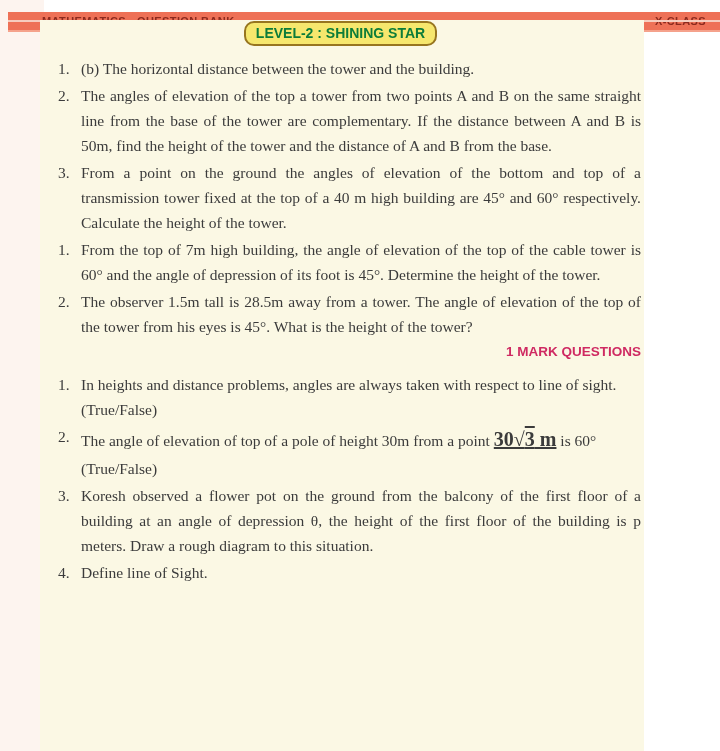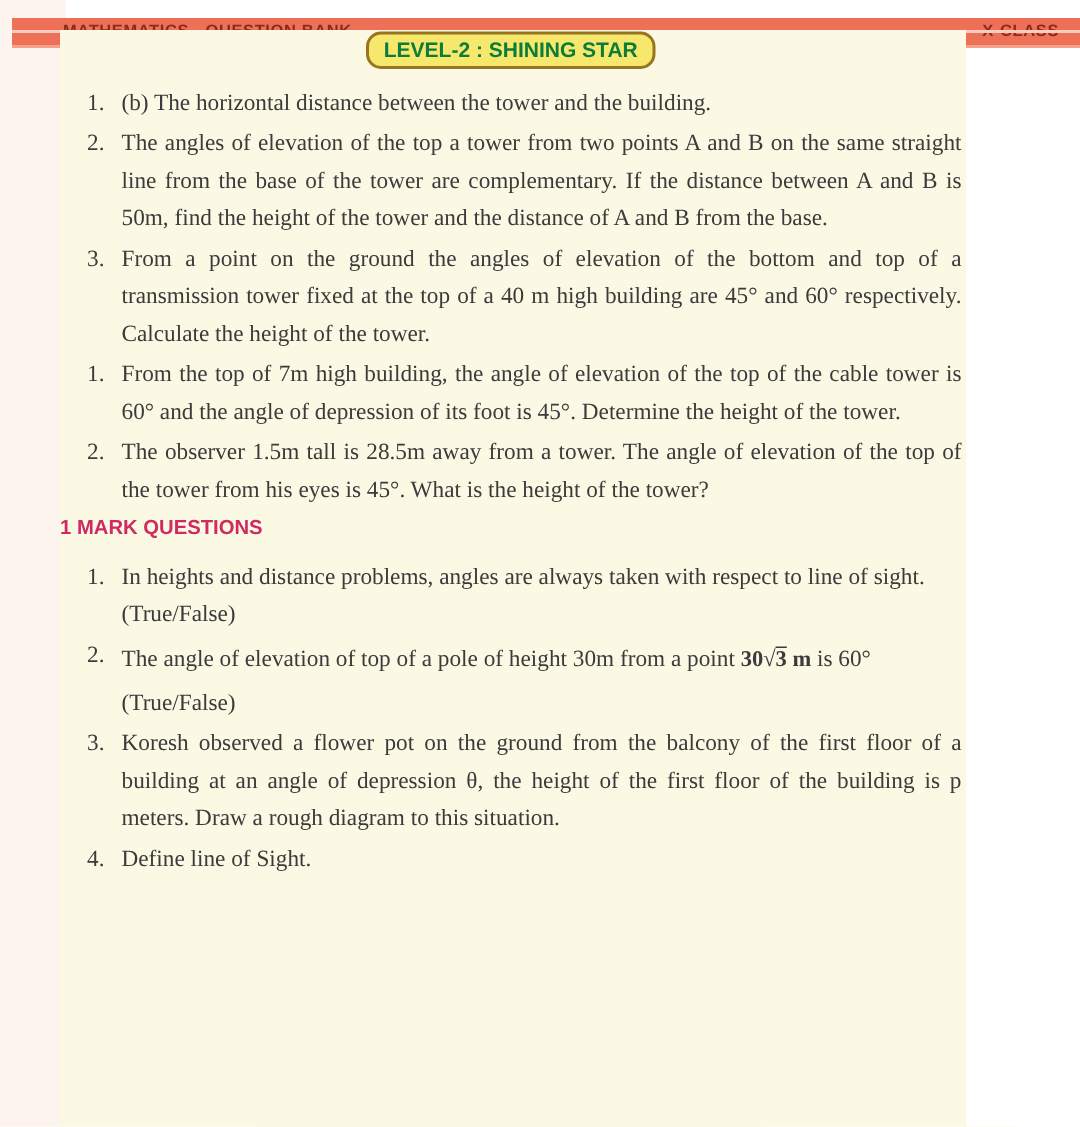--- a/index.html
+++ b/index.html
@@ -50,21 +50,21 @@
   .qnum {
     flex: none; width: 23px;
     font-size: 15.5px; line-height: 25px;
   }
   .qbody { flex: 1; }
   .qtext {
     font-size: 15.5px; line-height: 25px;
     text-align: justify;
   }
   .subitem { font-size: 15.5px; line-height: 25px; text-align: left; }
-  .math { font-weight: bold; font-size: 15px; white-space: nowrap; }
+  .math { font-weight: bold; font-size: 20px; white-space: nowrap; text-decoration: underline; }
   .math-line { line-height: 31px; }
   .vinculum { text-decoration: overline; }
 </style>
 </head>
 <body style="color: rgb(59, 59, 59);">
 
 <div class="left-strip"></div>
 
 <div class="header-bar" style="background: rgb(238, 113, 87); color: rgb(141, 42, 30);">
   <span>MATHEMATICS - QUESTION BANK</span>
@@ -100,21 +100,21 @@
         <div class="qbody">
           <div class="qtext">From the top of 7m high building, the angle of elevation of the top of the cable tower is 60° and the angle of depression of its foot is 45°. Determine the height of the tower.</div>
         </div>
       </div>
       <div class="question">
         <div class="qnum">2.</div>
         <div class="qbody">
           <div class="qtext">The observer 1.5m tall is 28.5m away from a tower. The angle of elevation of the top of the tower from his eyes is 45°. What is the height of the tower?</div>
         </div>
       </div>
-      <div class="section-heading" style="color: rgb(207, 42, 98);">1 MARK QUESTIONS</div>
+      <div class="section-heading" style="color: rgb(207, 42, 98); text-align: right;">1 MARK QUESTIONS</div>
       <div class="question">
         <div class="qnum">1.</div>
         <div class="qbody">
           <div class="qtext">In heights and distance problems, angles are always taken with respect to line of sight.</div>
           <div class="subitem">(True/False)</div>
         </div>
       </div>
       <div class="question">
         <div class="qnum">2.</div>
         <div class="qbody">

